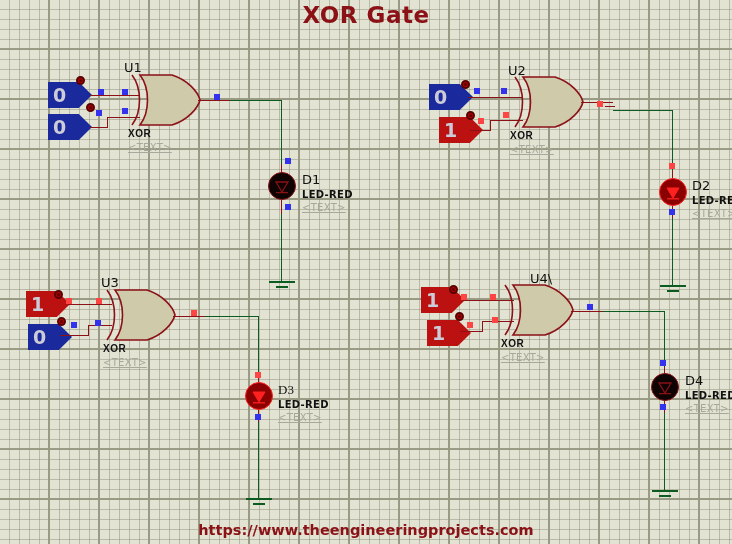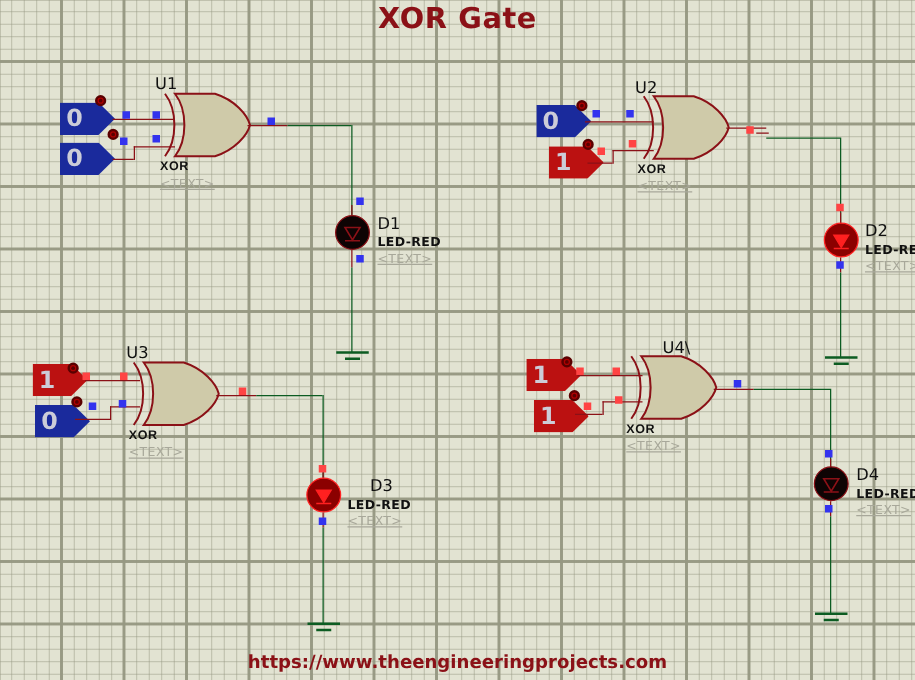--- a/index.html
+++ b/index.html
@@ -304,21 +304,21 @@
     <div class="abs wire-v" style="left:258px; top:316px; height:66px;"></div>
     <div class="abs node red" style="left:255px; top:372px;"></div>
     <div class="abs lead-v" style="left:258px; top:378px; height:8px;"></div>
 
     <div class="abs led on" style="left:245px; top:382px;">
       <svg width="26" height="26" viewBox="0 0 26 26">
         <polygon points="7,9 19,9 13,19" fill="#ff2020" stroke="#ff2020" stroke-width="1"></polygon>
         <line x1="7" y1="19.8" x2="19" y2="19.8" stroke="#ff2020" stroke-width="1.3"></line>
       </svg>
     </div>
-    <div class="abs ref" style="left:296px; top:382px;">D3</div>
+    <div class="abs ref" style="left:278px; top:382px;font-family:Liberation Serif, serif;">D3</div>
     <div class="abs val" style="left:278px; top:399px;">LED-RED</div>
     <div class="abs txt" style="left:278px; top:412px;">&lt;TEXT&gt;</div>
 
     <div class="abs lead-v" style="left:258px; top:410px; height:12px;"></div>
     <div class="abs node blue" style="left:255px; top:414px;"></div>
     <div class="abs wire-v" style="left:258px; top:422px; height:77px;"></div>
     <div class="abs gnd" style="left:246px; top:498px;">
       <div class="g1"></div>
         <div class="g2"></div>
     </div>

